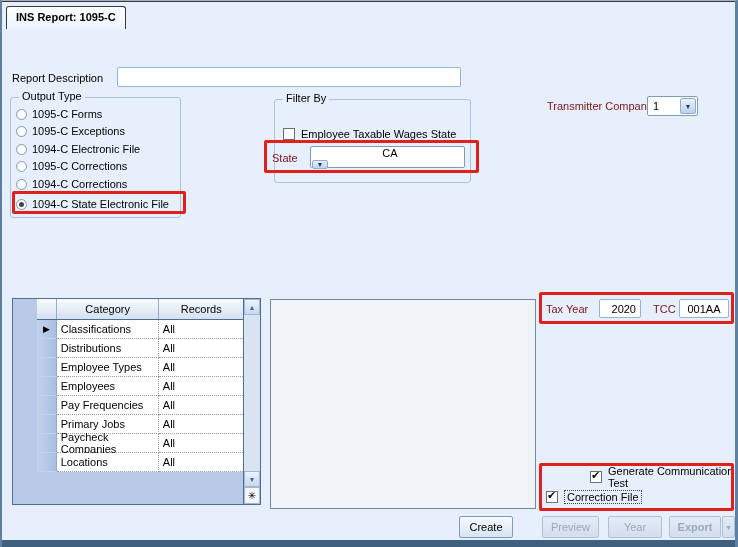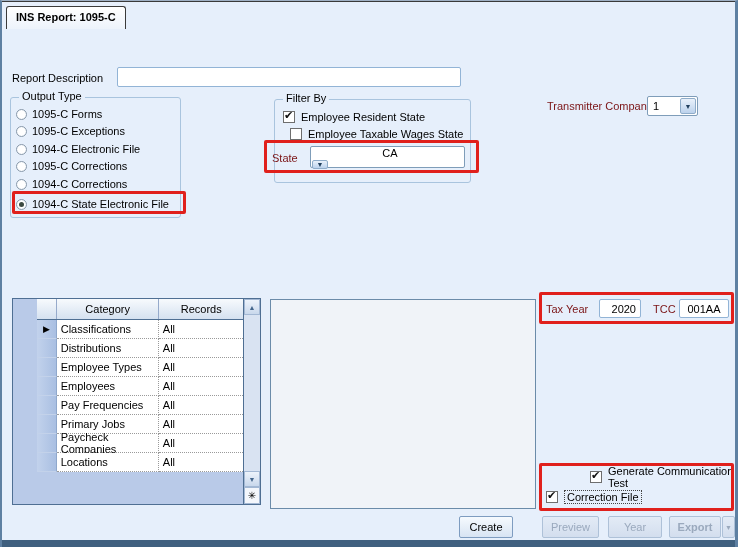--- a/index.html
+++ b/index.html
@@ -128,25 +128,21 @@
   </div>
   <div class="radio-row" style="left:14px;top:196px;">
     <span class="radio selected"></span>
     <span>1094-C State Electronic File</span>
   </div>
   <div class="red-box visible" style="left:10px;top:190px;width:174px;height:23px;"></div>
 
   <div class="groupbox" style="left:272px;top:98px;width:197px;height:84px;">
     <span class="gb-legend" style="background:#E6EFFB;">Filter By</span>
   </div>
-  <div class="cb-row" style="left:281px;top:109px;">
-    <span class="cb checked"></span>
-    <span class="cb-label">Employee Resident State</span>
-  </div>
-  <div class="cb-row" style="left:288px;top:126px;">
+  <div class="cb-row" style="left:281px;top:126px;">
     <span class="cb"></span>
     <span class="cb-label">Employee Taxable Wages State</span>
   </div>
   <span class="lbl maroon" style="left:270px;top:151px;">State</span>
   <div class="combo" style="left:308px;top:145px;width:155px;height:22px;flex-direction:column;">
     <span class="val">CA</span>
     <span class="cbtn">▼</span>
   </div>
   <div class="red-box visible" style="left:262px;top:139px;width:215px;height:33px;"></div>
 

